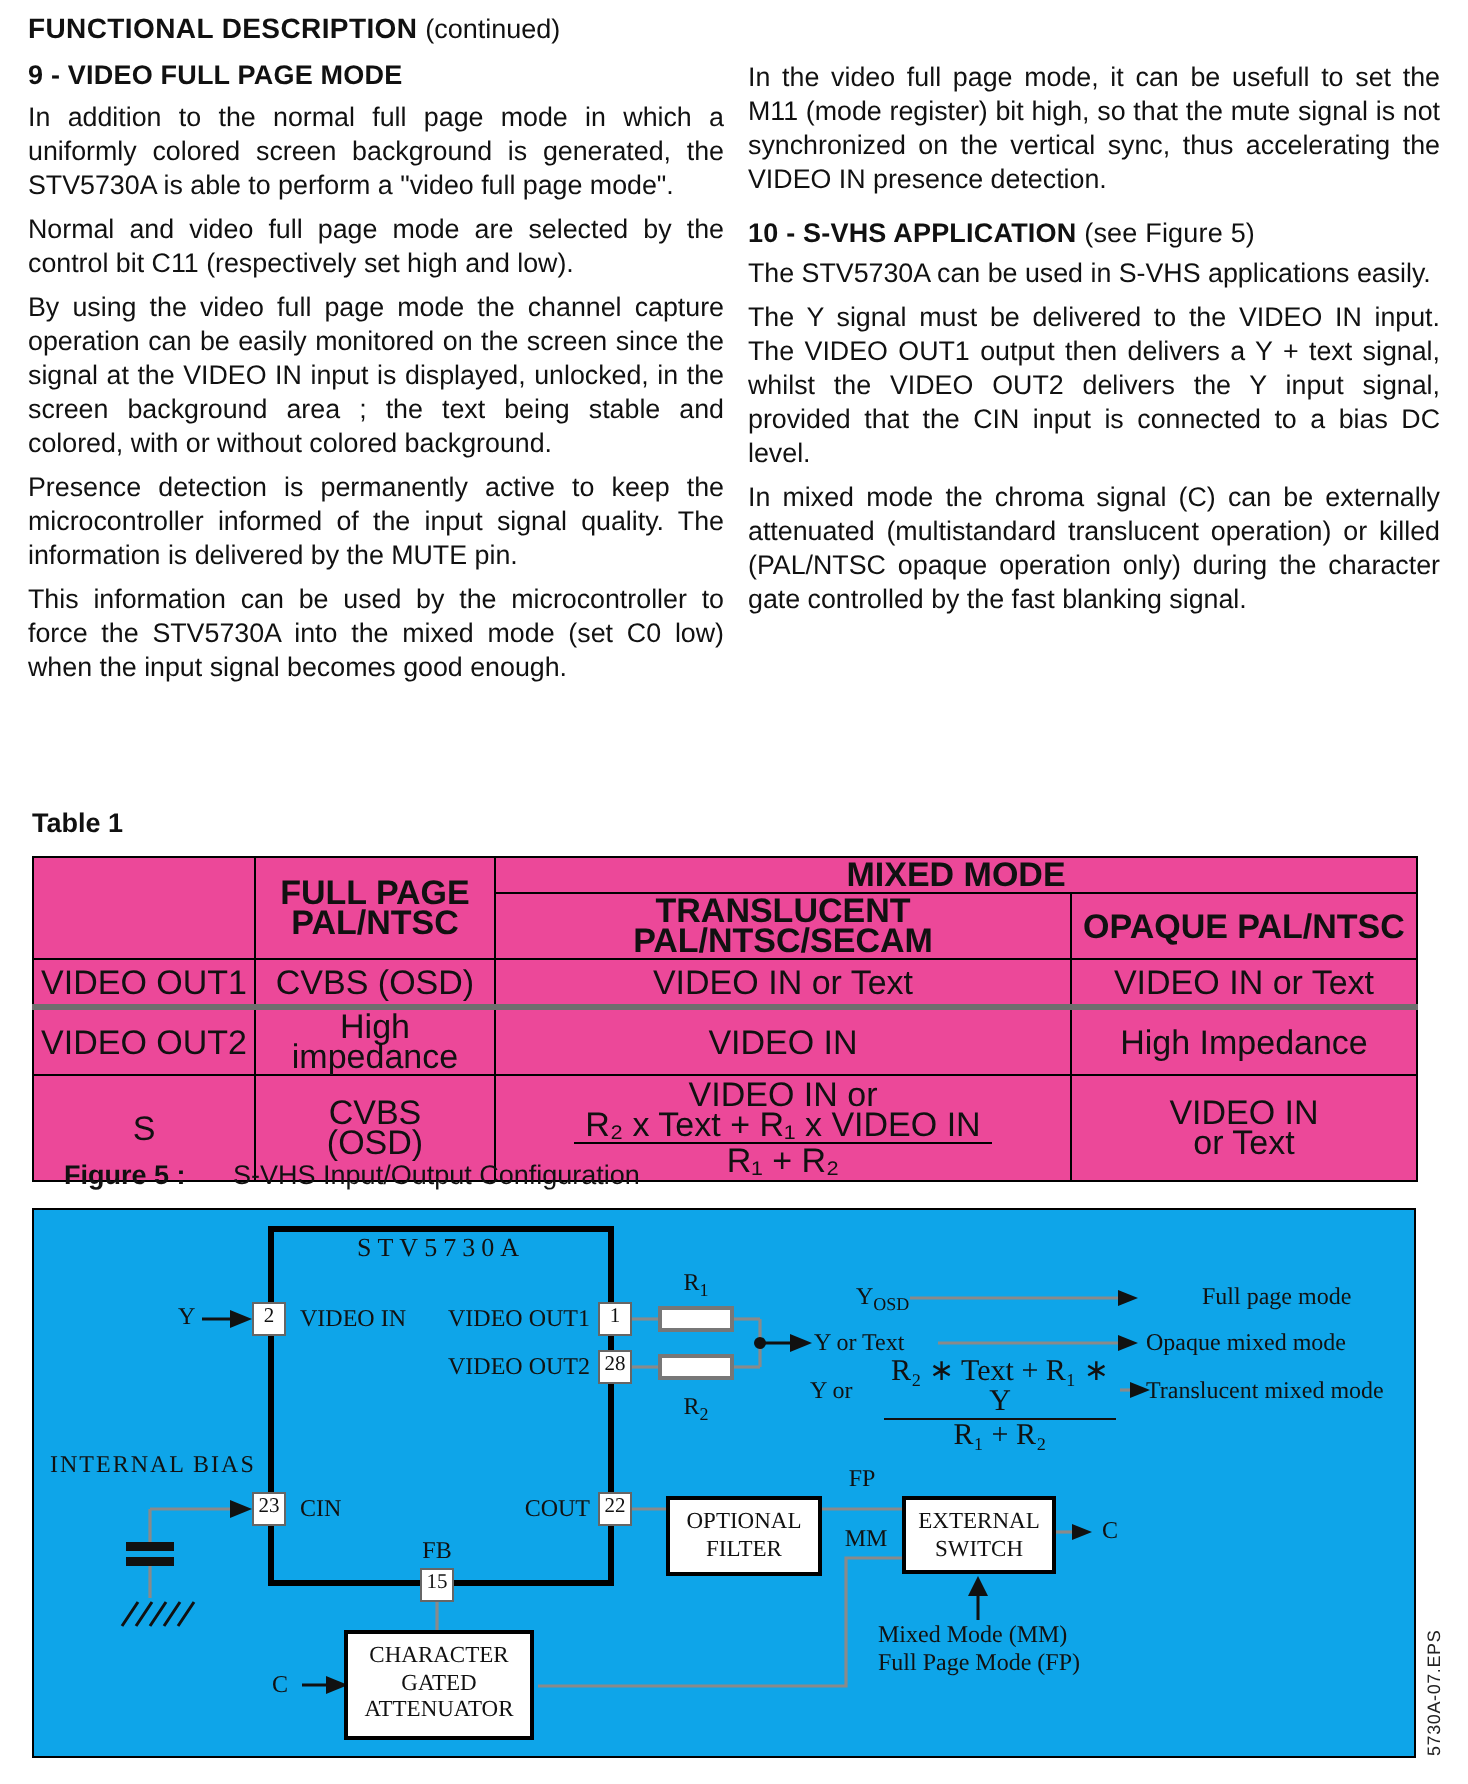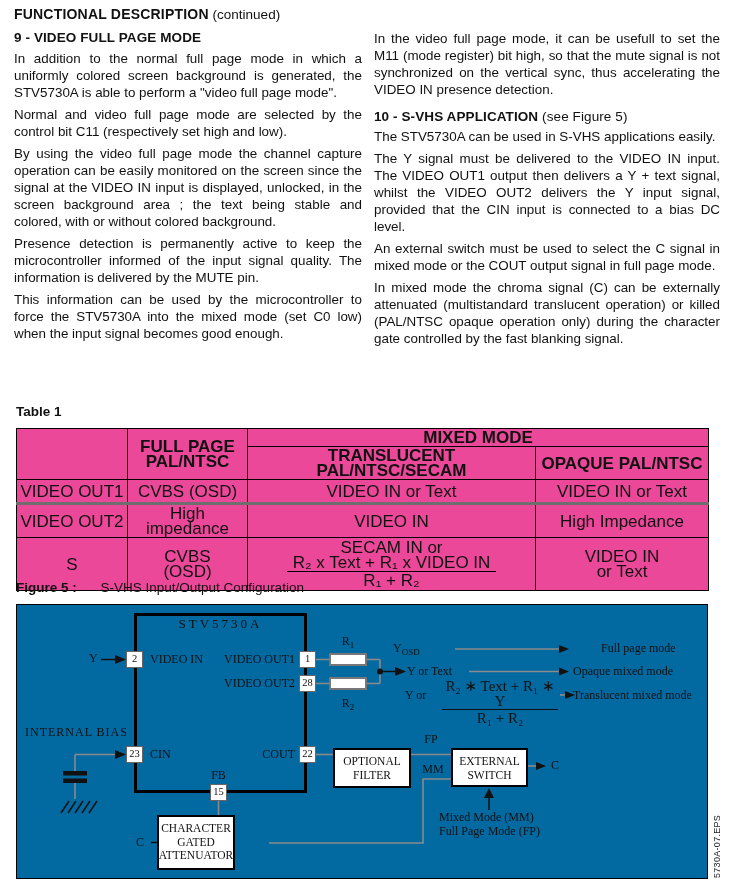--- a/index.html
+++ b/index.html
@@ -29,26 +29,26 @@
   .t1 th,.t1 td{border:1.6px solid #000;font-size:17px;line-height:15px;text-align:center;
     padding:1px 3px;vertical-align:middle;background:#ec4899;}
   .t1 th{font-weight:bold;}
   .t1 .thick{border-bottom:3.2px solid #6e6e6e;}
   .frac{display:inline-block;text-align:center;vertical-align:middle;}
   .frac .num{display:block;border-bottom:1.3px solid #000;padding:0 6px 1px;}
   .frac .den{display:block;padding-top:1px;}
 
   
   .fig-caption{position:absolute;left:16px;top:580px;font-size:13.5px;white-space:nowrap;}
-  .fig-caption .b{font-weight:bold;}
+  .fig-caption .b{font-weight:bold;margin-left:16px;}
   .fig-caption .t{margin-left:20px;}
 
   .figure{position:absolute;left:16px;top:604px;width:692px;height:275px;
     box-sizing:border-box;border:1.6px solid #000;
-    font-family:"Liberation Serif", serif;background:#0369a1;}
+    font-family:"Liberation Serif", serif;background:#0ea5e9;}
   .figure svg{position:absolute;left:0;top:0;z-index:1;}
   .chip{position:absolute;left:117px;top:8px;width:173px;height:180px;
     box-sizing:border-box;border:3px solid #000;z-index:2;}
   .pin{position:absolute;width:17px;height:17px;box-sizing:border-box;border:1.5px solid #666;
     background:#fff;font-size:10.5px;line-height:14px;text-align:center;z-index:4;}
   .res{position:absolute;width:38px;height:13px;box-sizing:border-box;border:2px solid #777;
     background:#fff;z-index:3;}
   .flabel{position:absolute;font-size:12px;line-height:13px;white-space:nowrap;z-index:5;}
   .chipname{left:117px;top:12px;width:173px;text-align:center;font-size:13px;letter-spacing:3px;}
   .ralign{text-align:right;}
@@ -86,21 +86,20 @@
   </div>
 
   <div class="col col-right">
     <p>In the video full page mode, it can be usefull to set the M11 (mode register) bit high, so that the mute signal is not synchronized on the vertical sync, thus accelerating the VIDEO IN presence detection.</p>
     <h2 class="sec">
       <span>10 - S-VHS APPLICATION</span>
       <span class="note">(see Figure 5)</span>
     </h2>
     <p>The STV5730A can be used in S-VHS applications easily.</p>
     <p>The Y signal must be delivered to the VIDEO IN input. The VIDEO OUT1 output then delivers a Y + text signal, whilst the VIDEO OUT2 delivers the Y input signal, provided that the CIN input is connected to a bias DC level.</p>
-    <p>An external switch must be used to select the C signal in mixed mode or the COUT output signal in full page mode.</p>
     <p>In mixed mode the chroma signal (C) can be externally attenuated (multistandard translucent operation) or killed (PAL/NTSC opaque operation only) during the character gate controlled by the fast blanking signal.</p>
   </div>
 
   <div class="table-label">Table 1</div>
   <table class="t1">
     <colgroup>
         <col style="width:111px">
         <col style="width:120px">
         <col style="width:288px">
         <col style="width:173px">
@@ -130,21 +129,21 @@
       <td>VIDEO IN</td>
       <td>High Impedance</td>
     </tr>
     <tr>
       <td style="height:50px">S</td>
       <td>
         <span>CVBS</span><br>
         <span>(OSD)</span>
       </td>
       <td>
-        <span>SECAM IN or</span><br>
+        <span>VIDEO IN or</span><br>
         <span class="frac">
           <span class="num">R₂ x Text + R₁ x VIDEO IN</span>
           <span class="den">R₁ + R₂</span>
         </span>
       </td>
       <td>
         <span>VIDEO IN</span><br>
         <span>or Text</span>
       </td>
     </tr>
@@ -225,21 +224,21 @@
       <span>R</span><span class="sub">1</span>
     </div>
     <div class="flabel center" style="left:312px;top:92px;width:38px">
       <span>R</span><span class="sub">2</span>
     </div>
 
     <div class="flabel" style="left:72px;top:47px">Y</div>
     <div class="flabel" style="left:8px;top:121px;letter-spacing:1px">INTERNAL BIAS</div>
     <div class="flabel" style="left:119px;top:231px">C</div>
 
-    <div class="flabel" style="left:376px;top:37px">
+    <div class="flabel" style="left:411px;top:37px">
       <span>Y</span><span class="sub">OSD</span>
     </div>
     <div class="flabel" style="left:584px;top:37px">Full page mode</div>
 
     <div class="flabel" style="left:390px;top:60px">Y or Text</div>
     <div class="flabel" style="left:556px;top:60px">Opaque mixed mode</div>
 
     <div class="flabel" style="left:388px;top:84px">Y or</div>
     <div class="fr3">
       <span class="num">R₂ ∗ Text + R₁ ∗ Y</span>
@@ -248,21 +247,21 @@
     <div class="flabel" style="left:556px;top:84px">Translucent mixed mode</div>
 
     <div class="blockbox" style="left:316px;top:143px;width:78px;height:40px">
       <span>OPTIONAL</span>
       <span>FILTER</span>
     </div>
     <div class="blockbox" style="left:434px;top:143px;width:77px;height:39px">
       <span>EXTERNAL</span>
       <span>SWITCH</span>
     </div>
-    <div class="blockbox" style="left:140px;top:210px;width:78px;height:55px;border-width:2.5px;line-height:13.5px">
+    <div class="blockbox" style="left:155px;top:210px;width:95px;height:55px;border-width:2.5px;line-height:13.5px">
       <span>CHARACTER</span>
       <span>GATED</span>
       <span>ATTENUATOR</span>
     </div>
 
     <div class="flabel center" style="left:401px;top:128px;width:26px">FP</div>
     <div class="flabel center" style="left:403px;top:158px;width:26px">MM</div>
     <div class="flabel" style="left:534px;top:154px">C</div>
     <div class="flabel" style="left:422px;top:206px">Mixed Mode (MM)</div>
     <div class="flabel" style="left:422px;top:220px">Full Page Mode (FP)</div>

